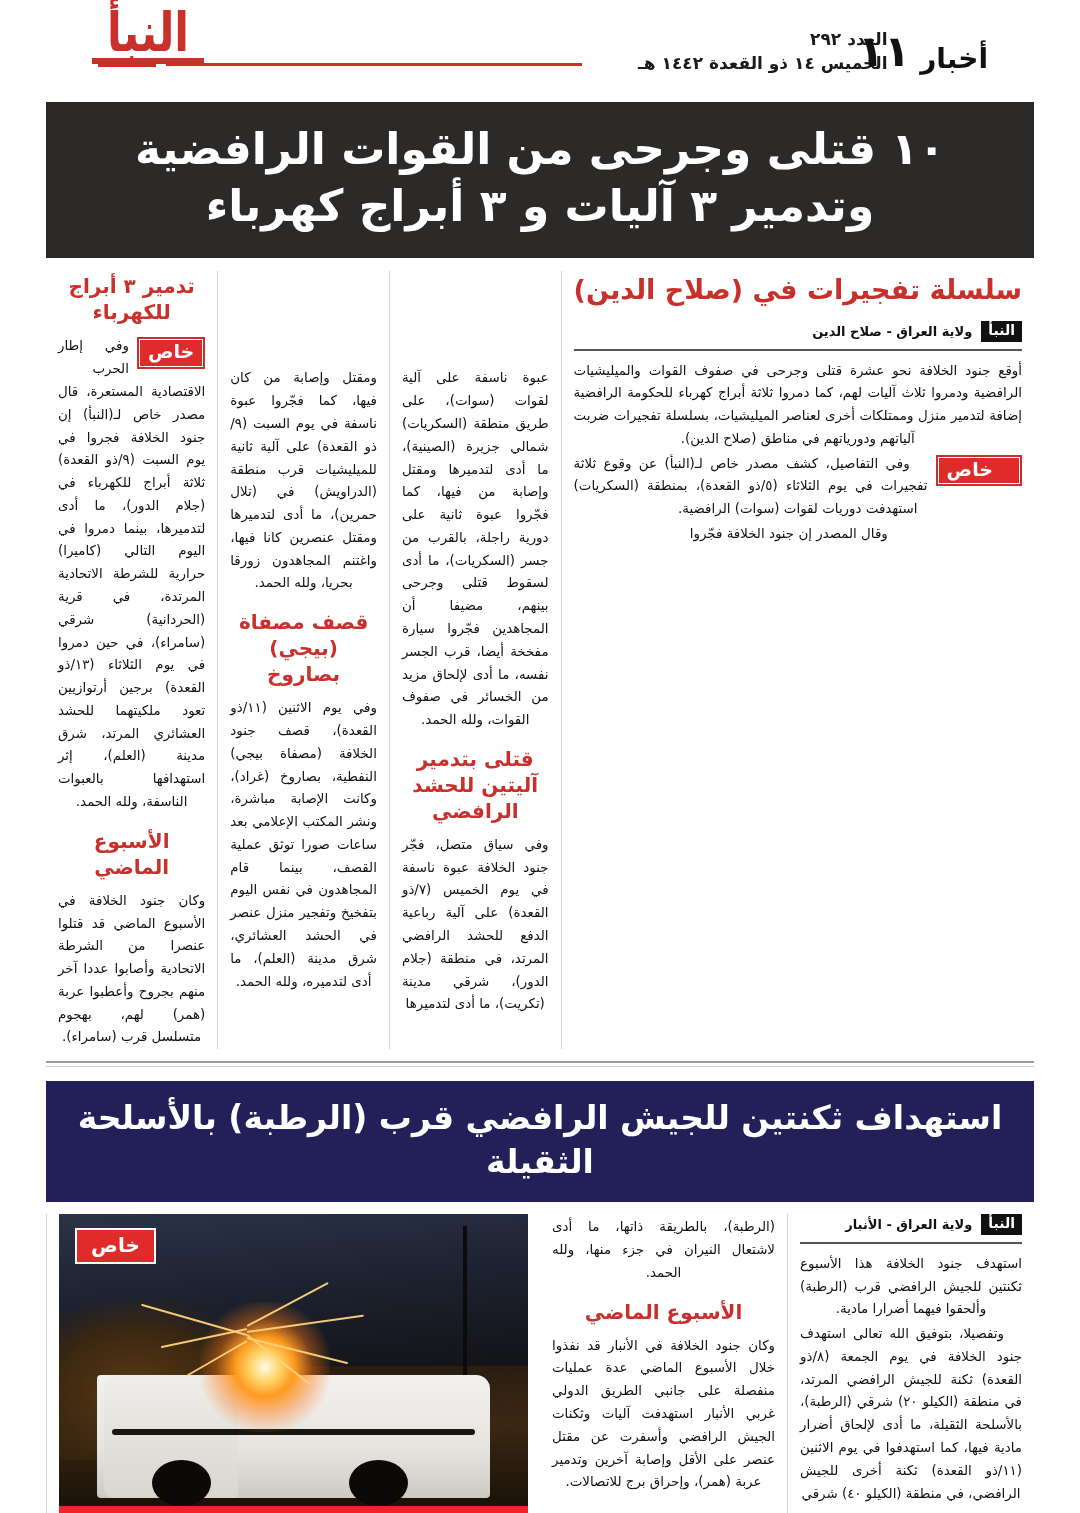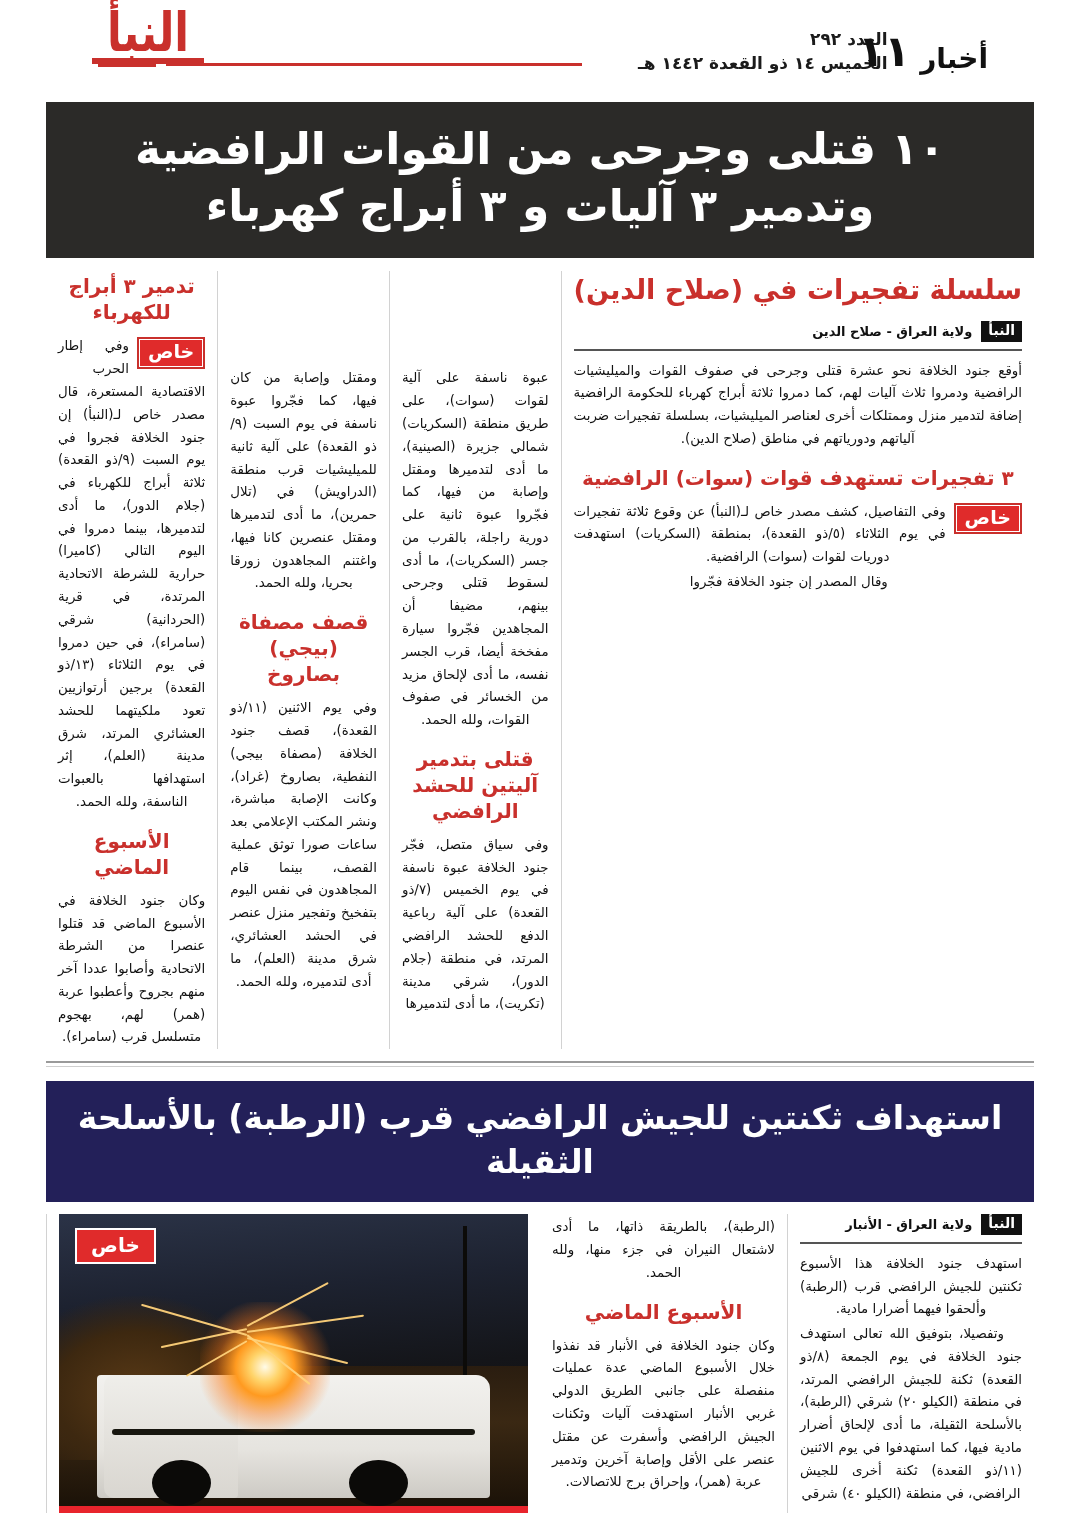--- a/index.html
+++ b/index.html
@@ -169,21 +169,20 @@
 
     <div class="col col4">
       <div style="text-align:center;color:#c9302c;font-size:27px;font-weight:700;line-height:1.25;margin:2px 0 14px;direction:rtl;white-space:nowrap;">سلسلة تفجيرات في (صلاح الدين)</div>
       <div class="kicker-wrap">
         <div class="kicker">
           <span class="nb-badge">النبأ</span>
           <span class="kicker-text">ولاية العراق - صلاح الدين</span>
         </div>
       </div>
       <p class="body">أوقع جنود الخلافة نحو عشرة قتلى وجرحى في صفوف القوات والميليشيات الرافضية ودمروا ثلاث آليات لهم، كما دمروا ثلاثة أبراج كهرباء للحكومة الرافضية إضافة لتدمير منزل وممتلكات أخرى لعناصر الميليشيات، بسلسلة تفجيرات ضربت آلياتهم ودورياتهم في مناطق (صلاح الدين).</p>
-      <div class="subhead">٣ تفجيرات تستهدف قوات (سوات) الرافضية</div>
       <p class="body"><span class="khas">خاص</span><span>وفي التفاصيل، كشف مصدر خاص لـ(النبأ) عن وقوع ثلاثة تفجيرات في يوم الثلاثاء (٥/ذو القعدة)، بمنطقة (السكريات) استهدفت دوريات لقوات (سوات) الرافضية.</span></p>
       <p class="body">وقال المصدر إن جنود الخلافة فجّروا</p>
     </div>
 
     <div class="col col4">
       <div style="height:96px;"></div>
       <p class="body">عبوة ناسفة على آلية لقوات (سوات)، على طريق منطقة (السكريات) شمالي جزيرة (الصينية)، ما أدى لتدميرها ومقتل وإصابة من فيها، كما فجّروا عبوة ثانية على دورية راجلة، بالقرب من جسر (السكريات)، ما أدى لسقوط قتلى وجرحى بينهم، مضيفا أن المجاهدين فجّروا سيارة مفخخة أيضا، قرب الجسر نفسه، ما أدى لإلحاق مزيد من الخسائر في صفوف القوات، ولله الحمد.</p>
       <div class="subhead">قتلى بتدمير آليتين للحشد الرافضي</div>
       <p class="body">وفي سياق متصل، فجّر جنود الخلافة عبوة ناسفة في يوم الخميس (٧/ذو القعدة) على آلية رباعية الدفع للحشد الرافضي المرتد، في منطقة (جلام الدور)، شرقي مدينة (تكريت)، ما أدى لتدميرها</p>
     </div>

